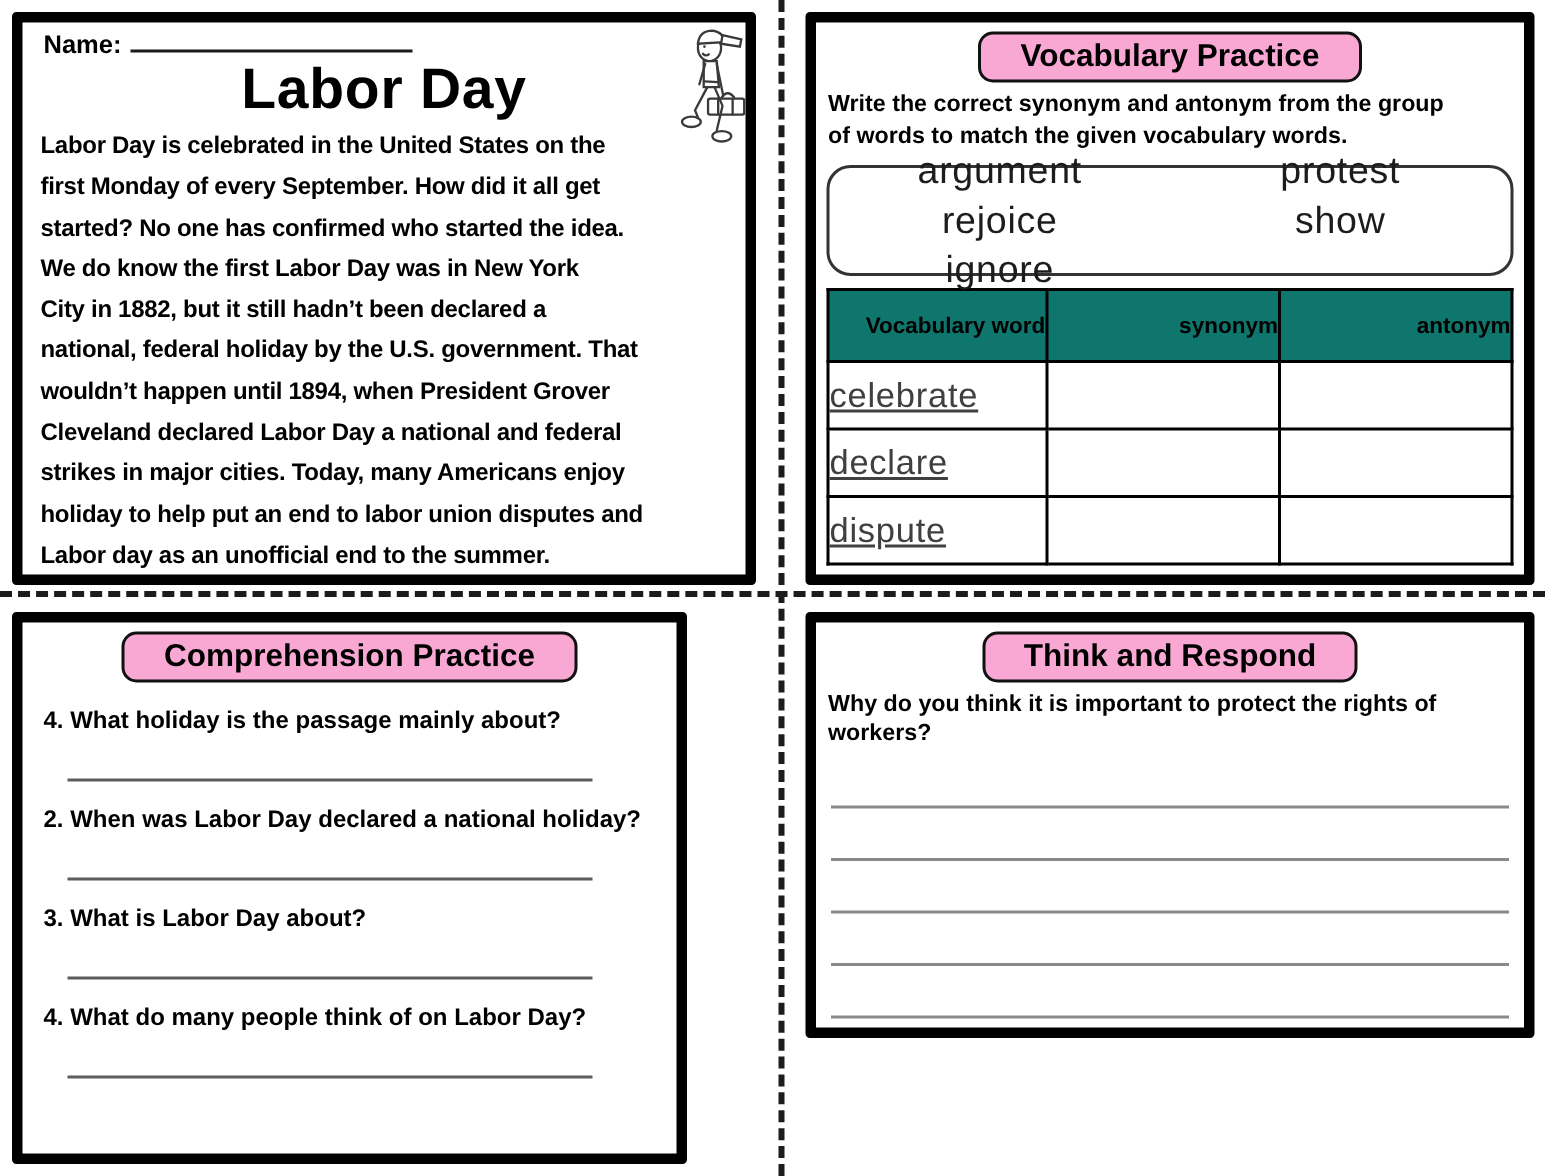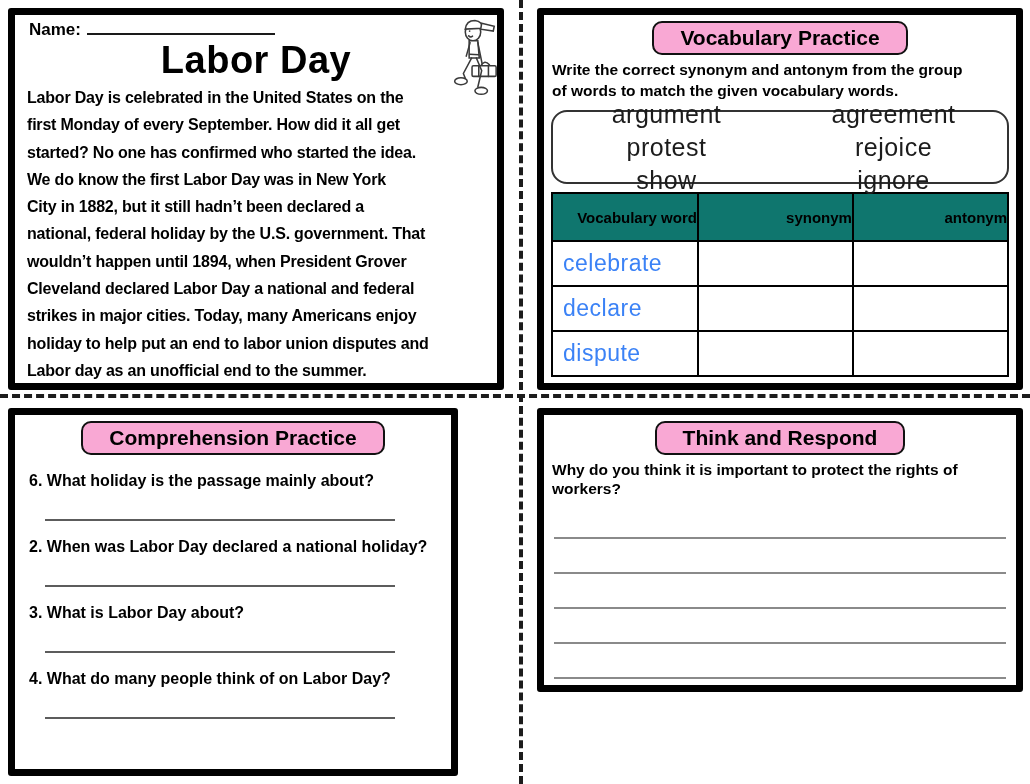--- a/index.html
+++ b/index.html
@@ -44,21 +44,21 @@
     display:grid; grid-template-columns:1fr 1fr; align-content:center; justify-items:center; row-gap:4px;
   }
   .word-bank span { font-size:25px; color:#1c1c1c; letter-spacing:0.5px; }
   table.vocab-table { border-collapse:collapse; width:calc(100% - 14px); margin:8px 7px 0; border:2px solid #000; }
   .vocab-table th {
     border:2px solid #000; background:#0f766e; font-size:15px; font-weight:bold;
     line-height:17px; height:48px; text-align:right; vertical-align:middle;
   }
   .vocab-table th:first-child { width:32%; }
   .vocab-table td { border:2px solid #000; height:45px; vertical-align:middle; }
-  .vocab-table td.word-cell { font-size:23px; padding-left:10px; letter-spacing:0.5px; color:#3b82f6; }
+  .vocab-table td.word-cell { font-size:23px; letter-spacing:0.5px; color:#404040;text-decoration:underline; }
   .vocab-table td.blank-cell { width:34%; }
 
   
   .question { margin:17px 0 0 14px; font-size:16px; font-weight:bold; white-space:nowrap; }
   .answer-line { height:0; border-top:2px solid #5c5c5c; margin:29px 56px 0 30px; }
 
   
   .prompt { margin:5px 0 0 8px; }
   .prompt div { font-size:15.5px; font-weight:bold; line-height:19px; white-space:nowrap; }
   .writing-lines { margin-top:6px; }
@@ -113,21 +113,20 @@
   </section>
 
   <section class="panel vocab-panel">
     <div class="title-box">Vocabulary Practice</div>
     <div class="instructions">
       <div>Write the correct synonym and antonym from the group</div>
       <div>of words to match the given vocabulary words.</div>
     </div>
     <div class="word-bank">
       <span>argument</span>
-      <span>agreement</span>
       <span>protest</span>
       <span>rejoice</span>
       <span>show</span>
       <span>ignore</span>
     </div>
     <table class="vocab-table">
       <thead>
         <tr>
           <th>Vocabulary word</th>
           <th>synonym</th>
@@ -149,21 +148,21 @@
           <td class="word-cell">dispute</td>
           <td class="blank-cell"></td>
           <td class="blank-cell"></td>
         </tr>
       </tbody>
     </table>
   </section>
 
   <section class="panel comp-panel">
     <div class="title-box">Comprehension Practice</div>
-    <p class="question">6. What holiday is the passage mainly about?</p>
+    <p class="question">4. What holiday is the passage mainly about?</p>
     <div class="answer-line"></div>
     <p class="question">2. When was Labor Day declared a national holiday?</p>
     <div class="answer-line"></div>
     <p class="question">3. What is Labor Day about?</p>
     <div class="answer-line"></div>
     <p class="question">4. What do many people think of on Labor Day?</p>
     <div class="answer-line"></div>
   </section>
 
   <section class="panel respond-panel">

